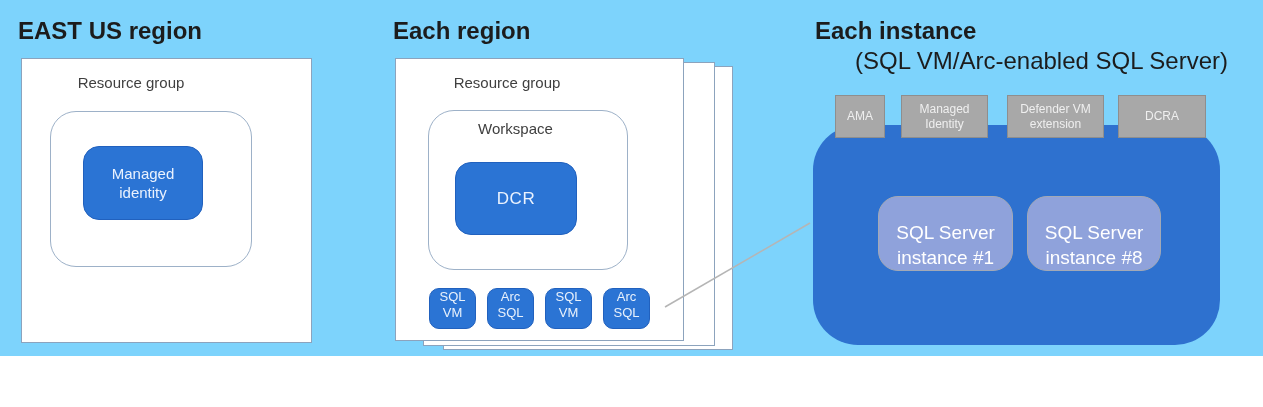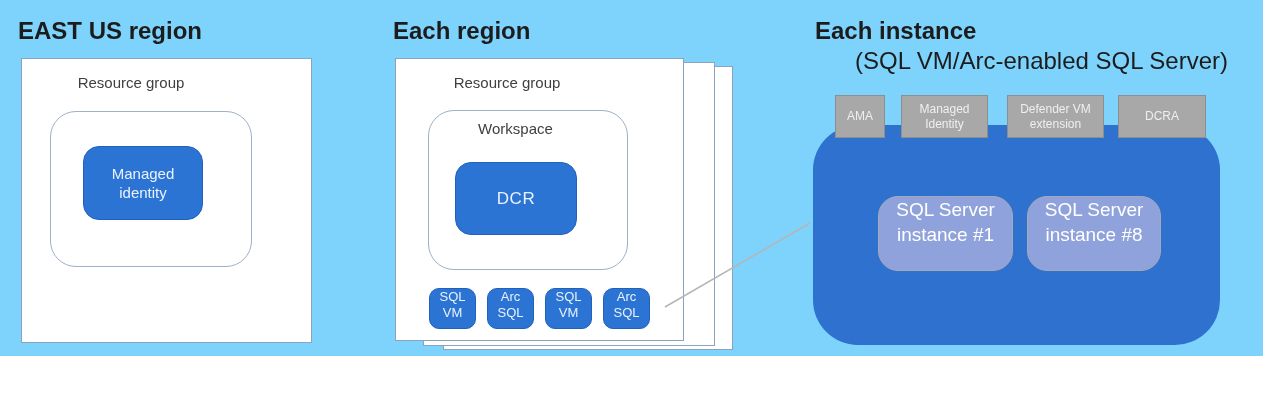--- a/index.html
+++ b/index.html
@@ -101,21 +101,21 @@
     padding: 2px;
   }
   .sql-instance {
     background: #8fa2db;
     border: 1.5px solid #a3a9b6;
     border-radius: 20px;
     color: #ffffff;
     font-size: 19px;
     line-height: 25px;
     display: flex;
-    align-items: flex-start;
+    align-items: flex-end;
     justify-content: center;
     text-align: center;
     z-index: 4;
     padding: 0 14px;
   }
 
   .overlay-svg {
     position: absolute;
     top: 0; left: 0;
     z-index: 2;

